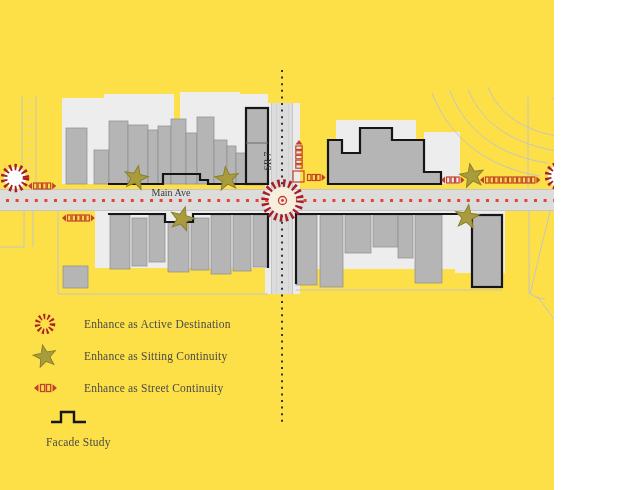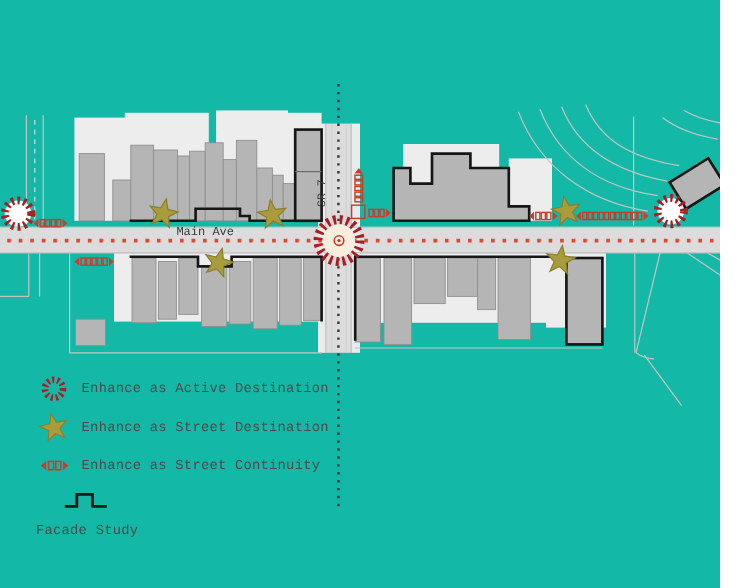--- a/index.html
+++ b/index.html
@@ -1,25 +1,25 @@
 <!DOCTYPE html>
 <html><head>
 <meta charset="utf-8">
 <style>
   html,body{margin:0;padding:0;background:#ffffff;}
   .stage{
-    position:relative;width:600px;height:490px;background:#14b8a6;overflow:hidden;
-    font-family:Liberation Mono, monospace;
+    position:relative;width:554px;height:490px;background:#fde047;overflow:hidden;
+    font-family:Liberation Serif, serif;
   }
   svg.map{position:absolute;left:0;top:0;}
   .legend{position:absolute;left:26px;top:308px;width:260px;}
   .legend-row{position:absolute;left:0;height:28px;display:flex;align-items:center;}
   .legend-row .licon{width:38px;height:28px;flex:0 0 38px;}
   .legend-row .llabel{
-    margin-left:4px;font-size:11.5px;color:#4a4a4a;letter-spacing:.2px;white-space:nowrap;
+    margin-left:20px;font-size:11.5px;color:#4a4a4a;letter-spacing:.2px;white-space:nowrap;
   }
   .maplabel{fill:#3b3b3b;}
 </style>
 </head>
 <body>
 
 <div class="stage">
 
 <svg class="map" width="622" height="490" viewBox="0 0 622 490">
   <defs>
@@ -224,21 +224,21 @@
     <svg class="licon" viewBox="0 0 38 28">
       <circle cx="19" cy="14" r="7.5" fill="none" stroke="#a81e22" stroke-width="5.5" stroke-dasharray="1.8 2.4"></circle>
     </svg>
     <span class="llabel">Enhance as Active Destination</span>
   </div>
 
   <div class="legend-row" style="top:34px;">
     <svg class="licon" viewBox="0 0 38 28">
       <use href="#star-shape" xlink:href="#star-shape" transform="translate(19,14.5) rotate(-12) scale(0.95)" fill="#a89c3c"></use>
     </svg>
-    <span class="llabel">Enhance as Street Destination</span>
+    <span class="llabel">Enhance as Sitting Continuity</span>
   </div>
 
   <div class="legend-row" style="top:66px;">
     <svg class="licon" viewBox="0 0 38 28">
       <polygon points="8,14 12.5,10.2 12.5,17.8" fill="#c2412c"></polygon>
       <rect x="14.5" y="10.5" width="4.2" height="7" fill="none" stroke="#c2412c" stroke-width="1.3"></rect>
       <rect x="20.5" y="10.5" width="4.2" height="7" fill="none" stroke="#c2412c" stroke-width="1.3"></rect>
       <polygon points="26.5,10.2 26.5,17.8 31,14" fill="#c2412c"></polygon>
     </svg>
     <span class="llabel">Enhance as Street Continuity</span>

